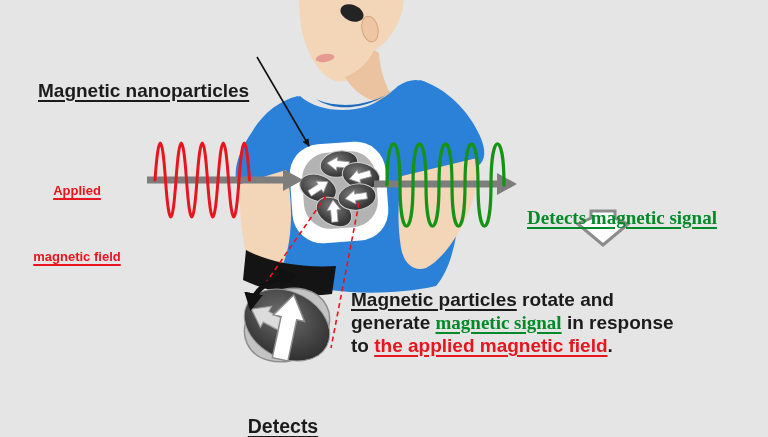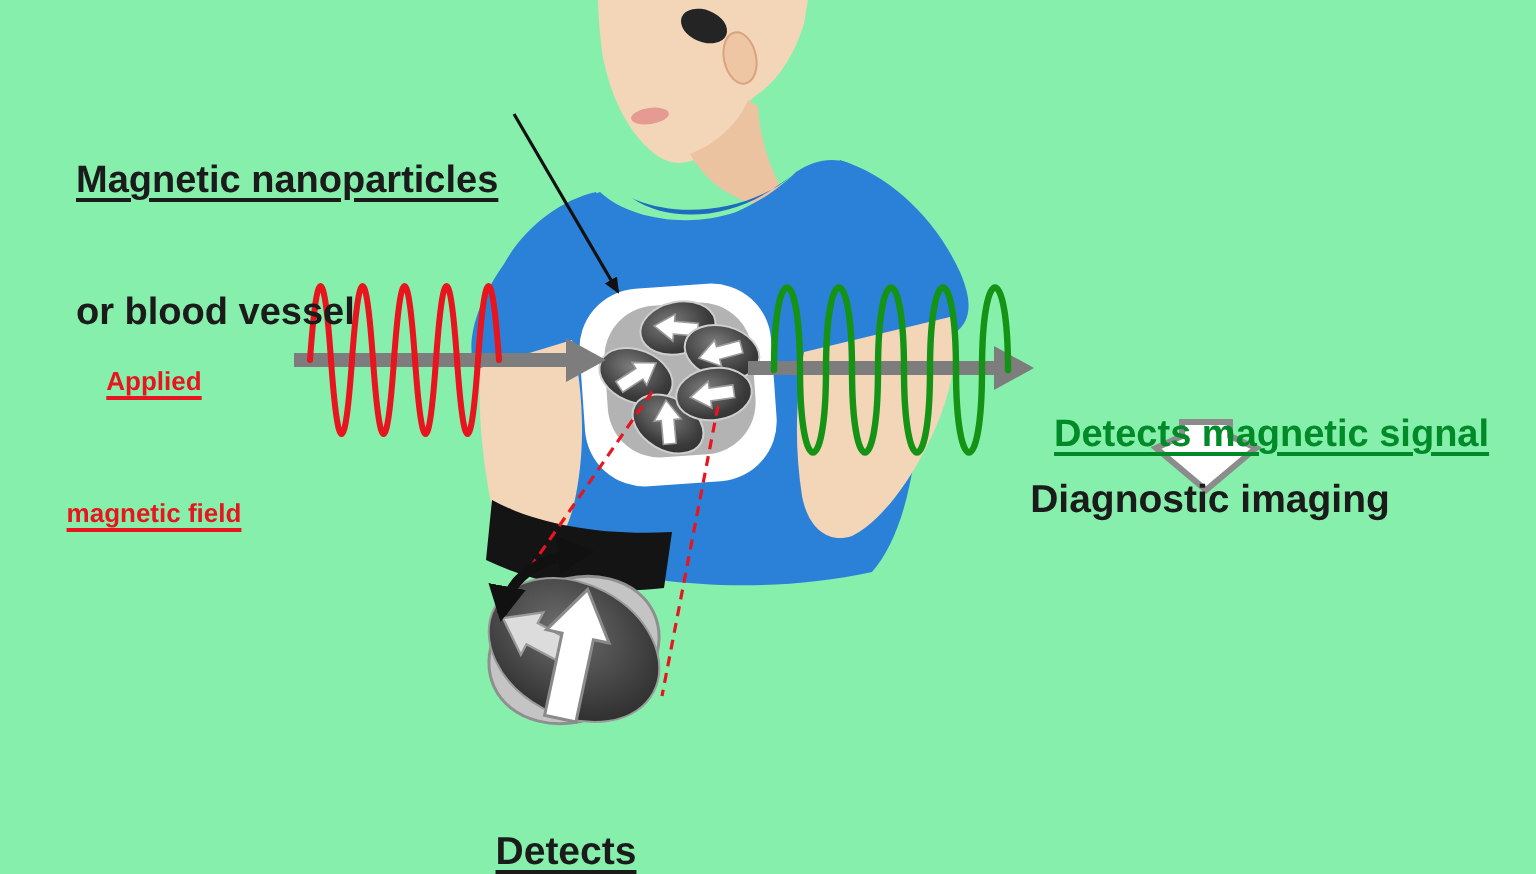--- a/index.html
+++ b/index.html
@@ -1,29 +1,29 @@
 <!DOCTYPE html>
 <html style="--red: #e8141e; --green: #008a28; --waveGreen: #149314; --shirtBlue: #2b81d7; --skin: #f3d5b8; --arrowGray: #7d7d7d; --textBlack: #1b1b1b; --particleDark: #3a3a3a;"><head>
 <meta charset="utf-8">
 <style>
   :root{
     --red:#e8141e; --green:#008a28; --waveGreen:#149314; --shirtBlue:#2b81d7;
     --skin:#f3d5b8; --arrowGray:#7d7d7d; --textBlack:#1b1b1b; --particleDark:#3a3a3a;
   }
   html,body{margin:0;padding:0;background:#ffffff;}
   .stage{
-    position:relative;width:768px;height:437px;background:#86efac;overflow:hidden;
+    position:relative;width:768px;height:437px;background:#e5e5e5;overflow:hidden;
     font-family:"Liberation Sans","DejaVu Sans",sans-serif;font-weight:bold;
   }
   .stage svg{position:absolute;left:0;top:0;}
   .label{position:absolute;white-space:pre-wrap;}
   .u{text-decoration:underline;text-decoration-thickness:2px;text-underline-offset:3px;}
   .black{color:var(--textBlack);}
   .red{color:var(--red);}
-  .green{color:var(--green);}
+  .green{color:var(--green);font-family:Liberation Serif, serif;}
 
   .accum{left:38px;top:36px;font-size:19px;line-height:22px;}
   .applied{left:2px;top:136px;width:150px;text-align:center;font-size:13px;line-height:22px;}
   .detects{left:527px;top:160px;font-size:19px;line-height:23px;}
   .diagimg{left:505px;top:239px;width:200px;text-align:center;font-size:19.5px;}
   .caption{left:351px;top:288px;width:330px;font-size:19px;line-height:23px;}
   .nanolabel{left:213px;top:369px;width:140px;text-align:center;font-size:19.5px;line-height:23px;}
 
   
   .c-skin{fill:var(--skin);}
@@ -182,33 +182,32 @@
       </g>
     </g>
 
     <path d="M 251,307 Q 256,280 293,276" fill="none" stroke="#111" stroke-width="5" marker-start="url(#mRotS)" marker-end="url(#mRot)"></path>
 
     <path d="M 578,224 L 591,218 L 591,211 L 615,211 L 615,218 L 628,224 L 603,245 Z" fill="#ffffff" stroke="#8c8c8c" stroke-width="3" stroke-linejoin="miter"></path>
   </svg>
 
   <div class="label accum black">
     <div><span class="u">Magnetic nanoparticles</span></div>
-    <div>or blood vessel</div>
   </div>
 
   <div class="label applied red">
     <div><span class="u">Applied</span></div>
     <div><span class="u">magnetic field</span></div>
   </div>
 
   <div class="label detects green">
     <div><span class="u">Detects magnetic signal</span></div>
   </div>
 
-  <div class="label diagimg black">Diagnostic imaging</div>
-
+
+  <div class="label caption black"><span class="u">Magnetic particles</span><span> rotate and generate </span><span class="green u">magnetic signal</span><span> in response to </span><span class="red u">the applied magnetic field</span><span>.</span></div>
 
   <div class="label nanolabel black">
     <div><span class="u">Detects</span></div>
     
   </div>
 
 </div>
 
 </body></html>

